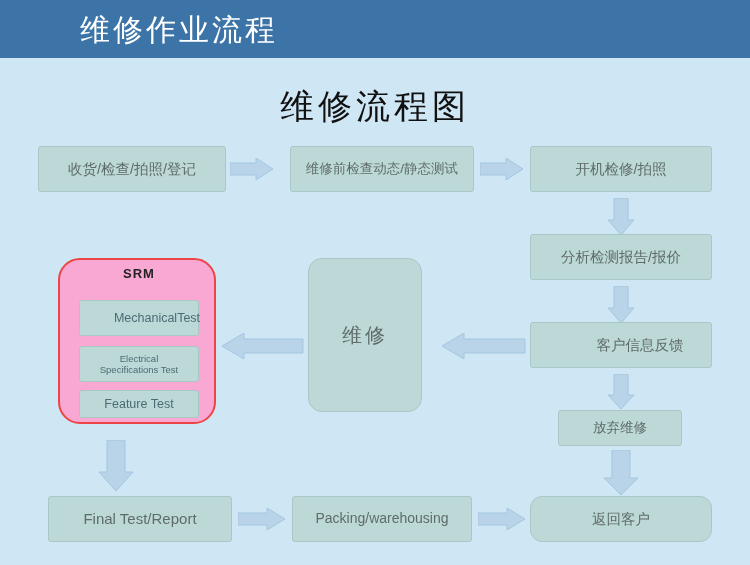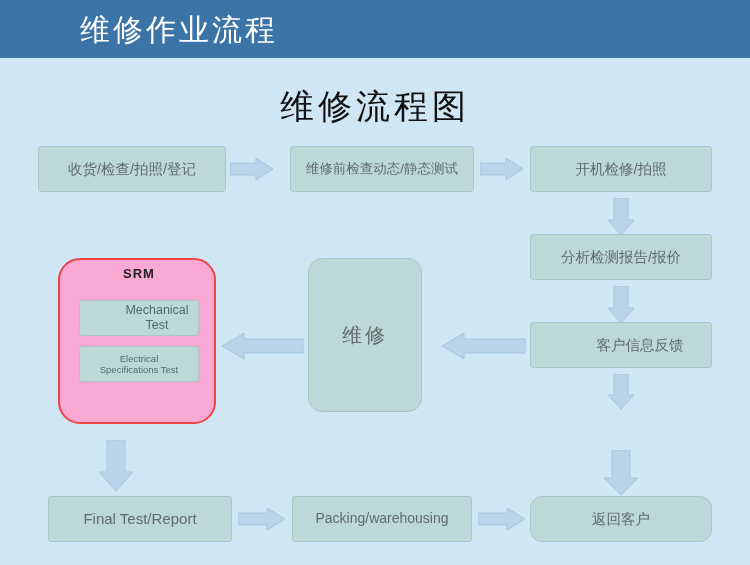--- a/index.html
+++ b/index.html
@@ -192,20 +192,23 @@
   <div class="box" style="left:530px; top:322px; width:182px; height:46px;padding-left:42px;">
     <span>客户信息反馈</span>
   </div>
 
   <div class="arrow" style="left:607px; top:374px;">
     <svg width="28" height="36" viewBox="0 0 28 36">
       <polygon points="7,0 21,0 21,21 27,21 14,35 1,21 7,21" fill="#b9d4e8" stroke="#a3c6e0" stroke-width="1"></polygon>
     </svg>
   </div>
 
+  <div class="box" style="left:558px; top:410px; width:124px; height:36px; font-size:13.5px;">
+    <span>放弃维修</span>
+  </div>
 
   <div class="arrow" style="left:603px; top:450px;">
     <svg width="36" height="46" viewBox="0 0 36 46">
       <polygon points="9,0 27,0 27,28 35,28 18,45 1,28 9,28" fill="#b9d4e8" stroke="#a3c6e0" stroke-width="1"></polygon>
     </svg>
   </div>
 
   <div class="arrow" style="left:442px; top:333px;">
     <svg width="84" height="26" viewBox="0 0 84 26">
       <polygon points="0,13 22,0 22,6 83,6 83,20 22,20 22,26" fill="#b9d4e8" stroke="#a3c6e0" stroke-width="1"></polygon>
@@ -218,30 +221,33 @@
 
   <div class="arrow" style="left:222px; top:333px;">
     <svg width="82" height="26" viewBox="0 0 82 26">
       <polygon points="0,13 22,0 22,6 81,6 81,20 22,20 22,26" fill="#b9d4e8" stroke="#a3c6e0" stroke-width="1"></polygon>
     </svg>
   </div>
 
   <div id="srm-panel">
     <div id="srm-label">SRM</div>
 
-    <div class="srm-item" style="top:40px; height:36px; font-size:12.5px; flex-direction:column;padding-left:36px;">
+    <div class="srm-item" style="top:40px; height:36px; font-size:12.5px; flex-direction:row;padding-left:36px;">
       <span>Mechanical</span>
       <span>Test</span>
     </div>
 
     <div class="srm-item" style="top:86px; height:36px; font-size:9.5px; flex-direction:column;">
       <span>Electrical</span>
       <span>Specifications Test</span>
     </div>
 
+    <div class="srm-item" style="top:130px; height:28px; font-size:12.5px;">
+      <span>Feature Test</span>
+    </div>
   </div>
 
   <div class="arrow" style="left:98px; top:440px;">
     <svg width="36" height="52" viewBox="0 0 36 52">
       <polygon points="9,0 27,0 27,32 35,32 18,51 1,32 9,32" fill="#b9d4e8" stroke="#a3c6e0" stroke-width="1"></polygon>
     </svg>
   </div>
 
   <div class="box" style="left:48px; top:496px; width:184px; height:46px; font-size:15px;">
     <span>Final Test/Report</span>

